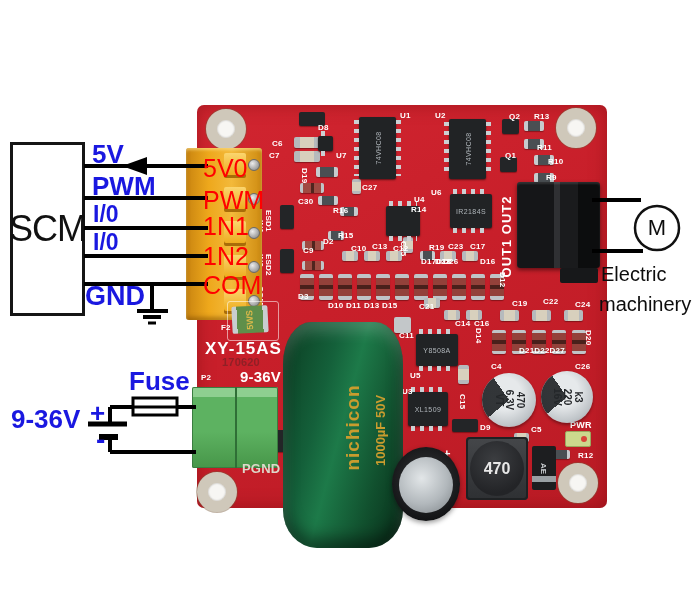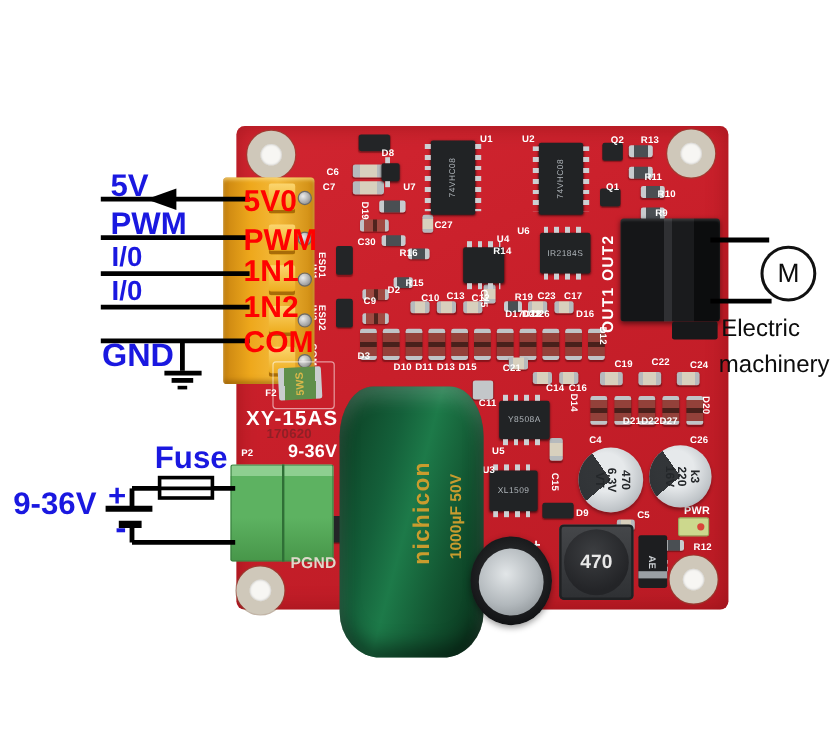--- a/index.html
+++ b/index.html
@@ -79,21 +79,21 @@
   .d7{position:absolute;left:532px;top:446px;width:24px;height:44px;z-index:3;border-radius:2px;background:#1d1e20;
       display:flex;align-items:center;justify-content:center}
   .d7::after{content:"";position:absolute;left:0;right:0;bottom:8px;height:6px;background:#9aa0a4}
   .d7 span{transform:rotate(90deg);color:#cfd3d6;font-size:8px;font-weight:700}
   .led{position:absolute;left:565px;top:431px;width:26px;height:16px;z-index:3;border-radius:2px;
        background:#ccd88d;border:1px solid #9aa85f;box-sizing:border-box}
   .led::after{content:"";position:absolute;right:3px;top:4px;width:6px;height:6px;border-radius:50%;background:#d9453a}
   .outline{position:absolute;border:1px solid rgba(255,255,255,.55);border-radius:3px;z-index:2}
   
   .blue{position:absolute;color:#1a18e0;font-weight:600;z-index:6;line-height:1;white-space:nowrap}
-  .redlab{position:absolute;color:#ff0100;font-weight:700;font-size:25px;z-index:6;line-height:1;white-space:nowrap}
+  .redlab{position:absolute;color:#ff0100;font-weight:400;font-size:25px;z-index:6;line-height:1;white-space:nowrap}
   .blktxt{position:absolute;color:#0d0d0d;z-index:6;line-height:1;white-space:nowrap}
   .scmbox{position:absolute;left:10px;top:142px;width:75px;height:174px;background:#fff;border:3px solid #151515;
           box-sizing:border-box;z-index:4;display:flex;align-items:center;justify-content:center}
   .scmtxt{font-size:36px;color:#111;letter-spacing:-1px;font-weight:400}
   svg.overlay{position:absolute;left:0;top:0;z-index:5;pointer-events:none}
 </style>
 </head>
 <body>
 
 <div class="canvas">
@@ -343,20 +343,23 @@
       <line x1="110" y1="439" x2="110" y2="452" stroke="#000" stroke-width="4"></line>
       <line x1="110" y1="452" x2="196" y2="452" stroke="#000" stroke-width="4"></line>
     </g>
     <g>
       <line x1="592" y1="200" x2="641" y2="200" stroke="#000" stroke-width="4"></line>
       <line x1="592" y1="251" x2="643" y2="251" stroke="#000" stroke-width="4"></line>
       <circle cx="657" cy="228" r="22" fill="#fff" stroke="#111" stroke-width="2.5"></circle>
     </g>
   </svg>
 
+  <div class="scmbox">
+    <span class="scmtxt">SCM</span>
+  </div>
 
   <div class="blue" style="left:92px;top:141px;font-size:26px">5V</div>
   <div class="blue" style="left:92px;top:173px;font-size:26px">PWM</div>
   <div class="blue" style="left:93px;top:203px;font-size:23px">I/0</div>
   <div class="blue" style="left:93px;top:231px;font-size:23px">I/0</div>
   <div class="blue" style="left:85px;top:283px;font-size:27px">GND</div>
   <div class="blue" style="left:129px;top:368px;font-size:26px">Fuse</div>
   <div class="blue" style="left:11px;top:406px;font-size:26px">9-36V</div>
   <div class="blue" style="left:90px;top:400px;font-size:26px;font-weight:700">+</div>
   <div class="blue" style="left:96px;top:426px;font-size:28px;font-weight:700">-</div>

